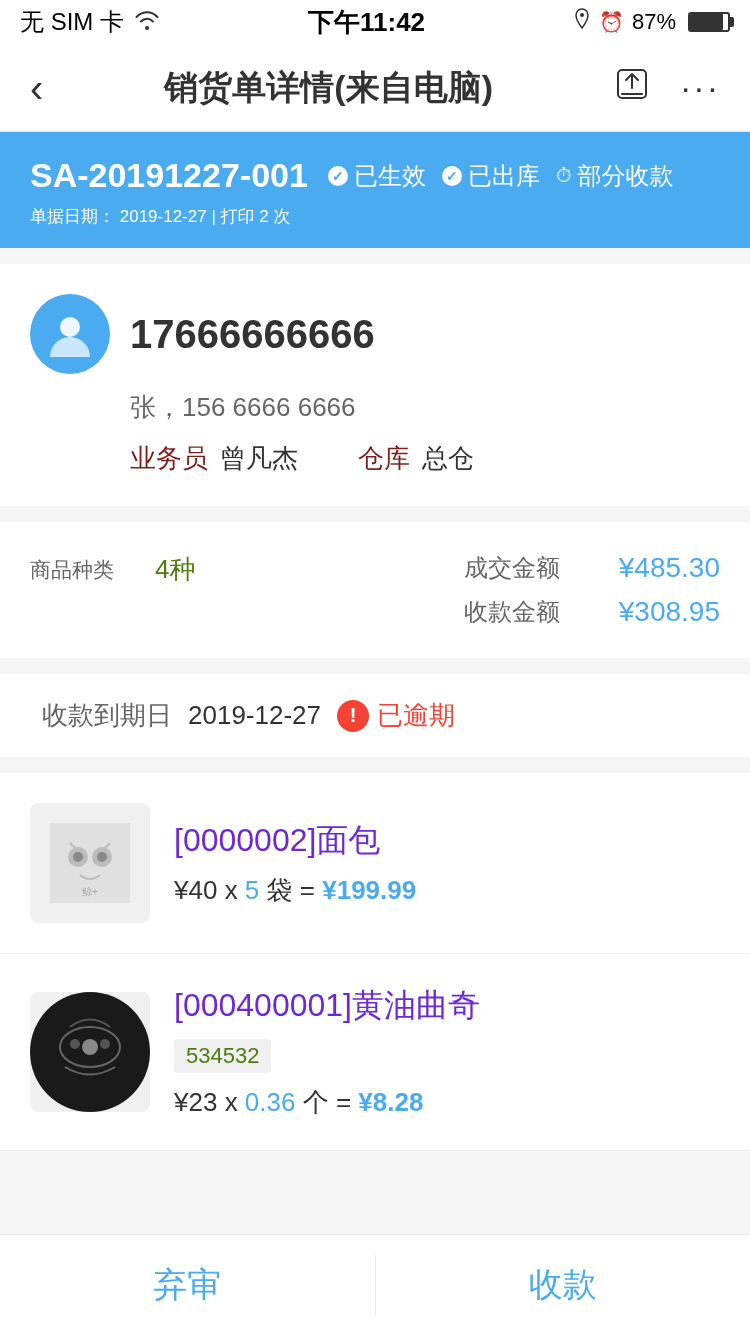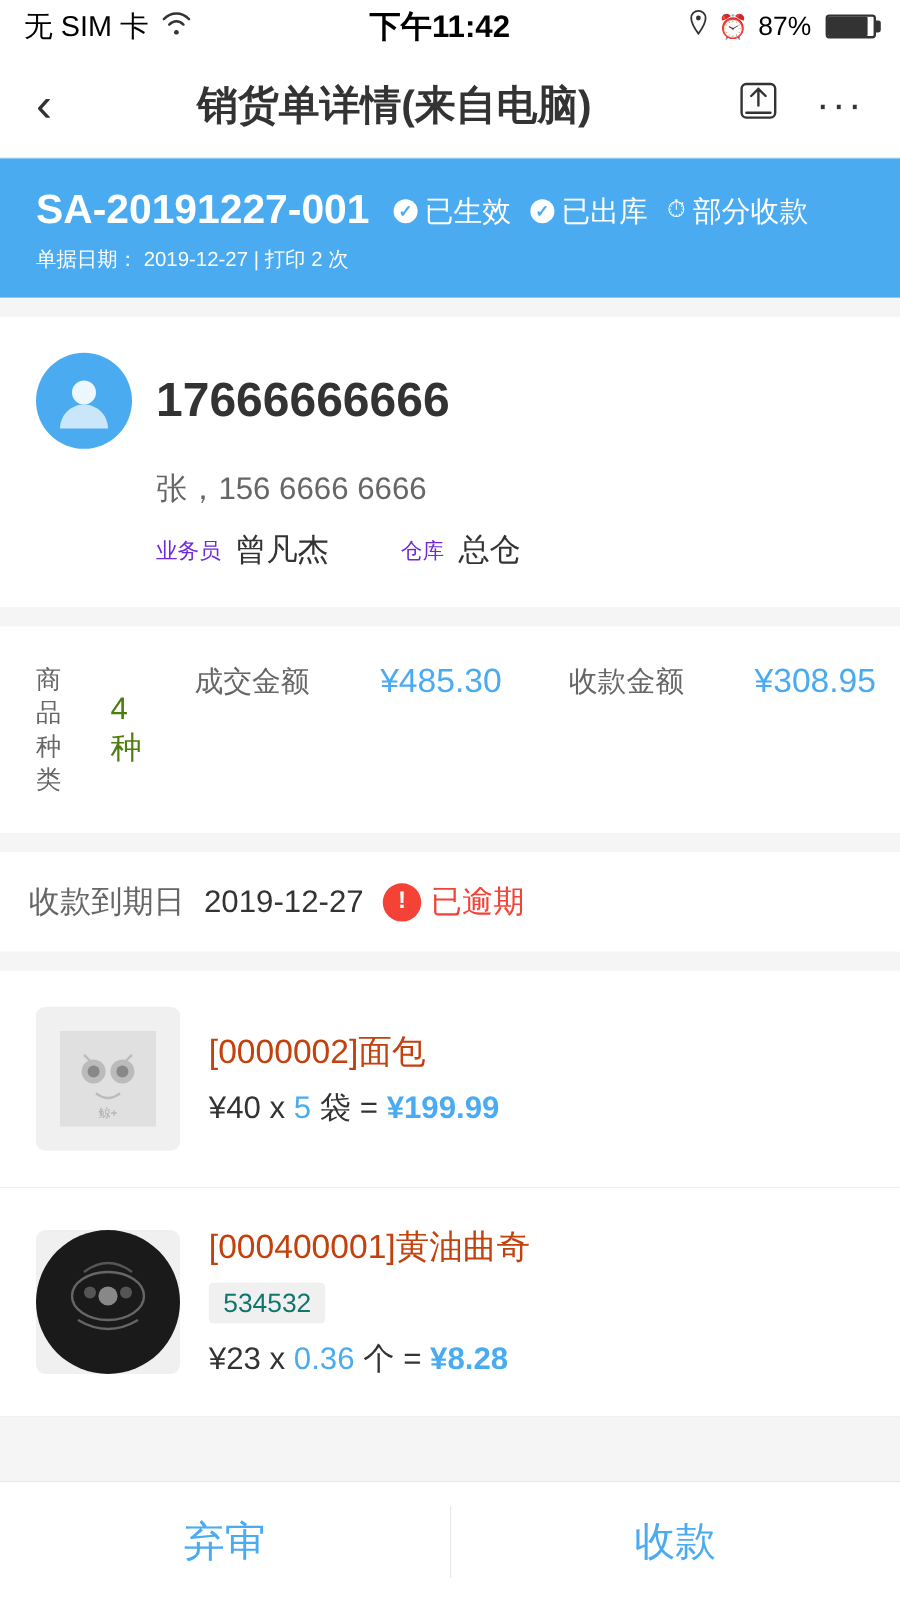--- a/index.html
+++ b/index.html
@@ -154,22 +154,22 @@
       display: flex;
       gap: 60px;
       padding-left: 100px;
     }
     .meta-item {
       display: flex;
       align-items: center;
       gap: 12px;
     }
     .meta-label {
-      font-size: 18px;
-      color: #6d28d9;
+      font-size: 26px;
+      color: #7f1d1d;
     }
     .meta-value {
       font-size: 26px;
       color: #333;
     }
 
     
     .stats-section {
       background: #fff;
       padding: 30px;
@@ -187,21 +187,21 @@
       font-size: 21px;
       color: #666;
     }
     .stat-value {
       font-size: 26px;
       color: #4d7c0f;
       margin-left: 25px;
     }
     .stats-right {
       display: flex;
-      flex-direction: row;
+      flex-direction: column;
       align-items: flex-end;
       gap: 12px;
     }
     .stat-row {
       display: flex;
       align-items: center;
       gap: 20px;
     }
     .stat-row-label {
       font-size: 24px;
@@ -212,21 +212,21 @@
     .stat-row-value {
       font-size: 28px;
       color: #4AABF0;
       min-width: 140px;
       text-align: right;
     }
 
     
     .due-section {
       background: #fff;
-      padding: 24px 24px;
+      padding: 24px 42px;
       margin-top: 16px;
       display: flex;
       align-items: center;
       gap: 16px;
     }
     .due-label { font-size: 26px; color: #666; }
     .due-date { font-size: 26px; color: #333; }
     .overdue-badge {
       display: flex;
       align-items: center;
@@ -292,28 +292,28 @@
     .product-thumb {
       width: 120px; height: 120px;
       background: #f0f0f0;
       border-radius: 8px;
       flex-shrink: 0;
       overflow: hidden;
       display: flex; align-items: center; justify-content: center;
     }
     .product-info { flex: 1; }
     .product-name {
-      font-size: 28px;
-      color: #c2410c;
+      font-size: 32px;
+      color: #6d28d9;
       margin-bottom: 10px;
     }
     .product-sku-tag {
       display: inline-block;
       background: #f0f0f0;
-      color: #0f766e;
+      color: #4d7c0f;
       font-size: 22px;
       padding: 4px 12px;
       border-radius: 4px;
       margin-bottom: 12px;
     }
     .product-price {
       font-size: 26px;
       color: #333;
     }
     .price-qty { color: #4AABF0; }

